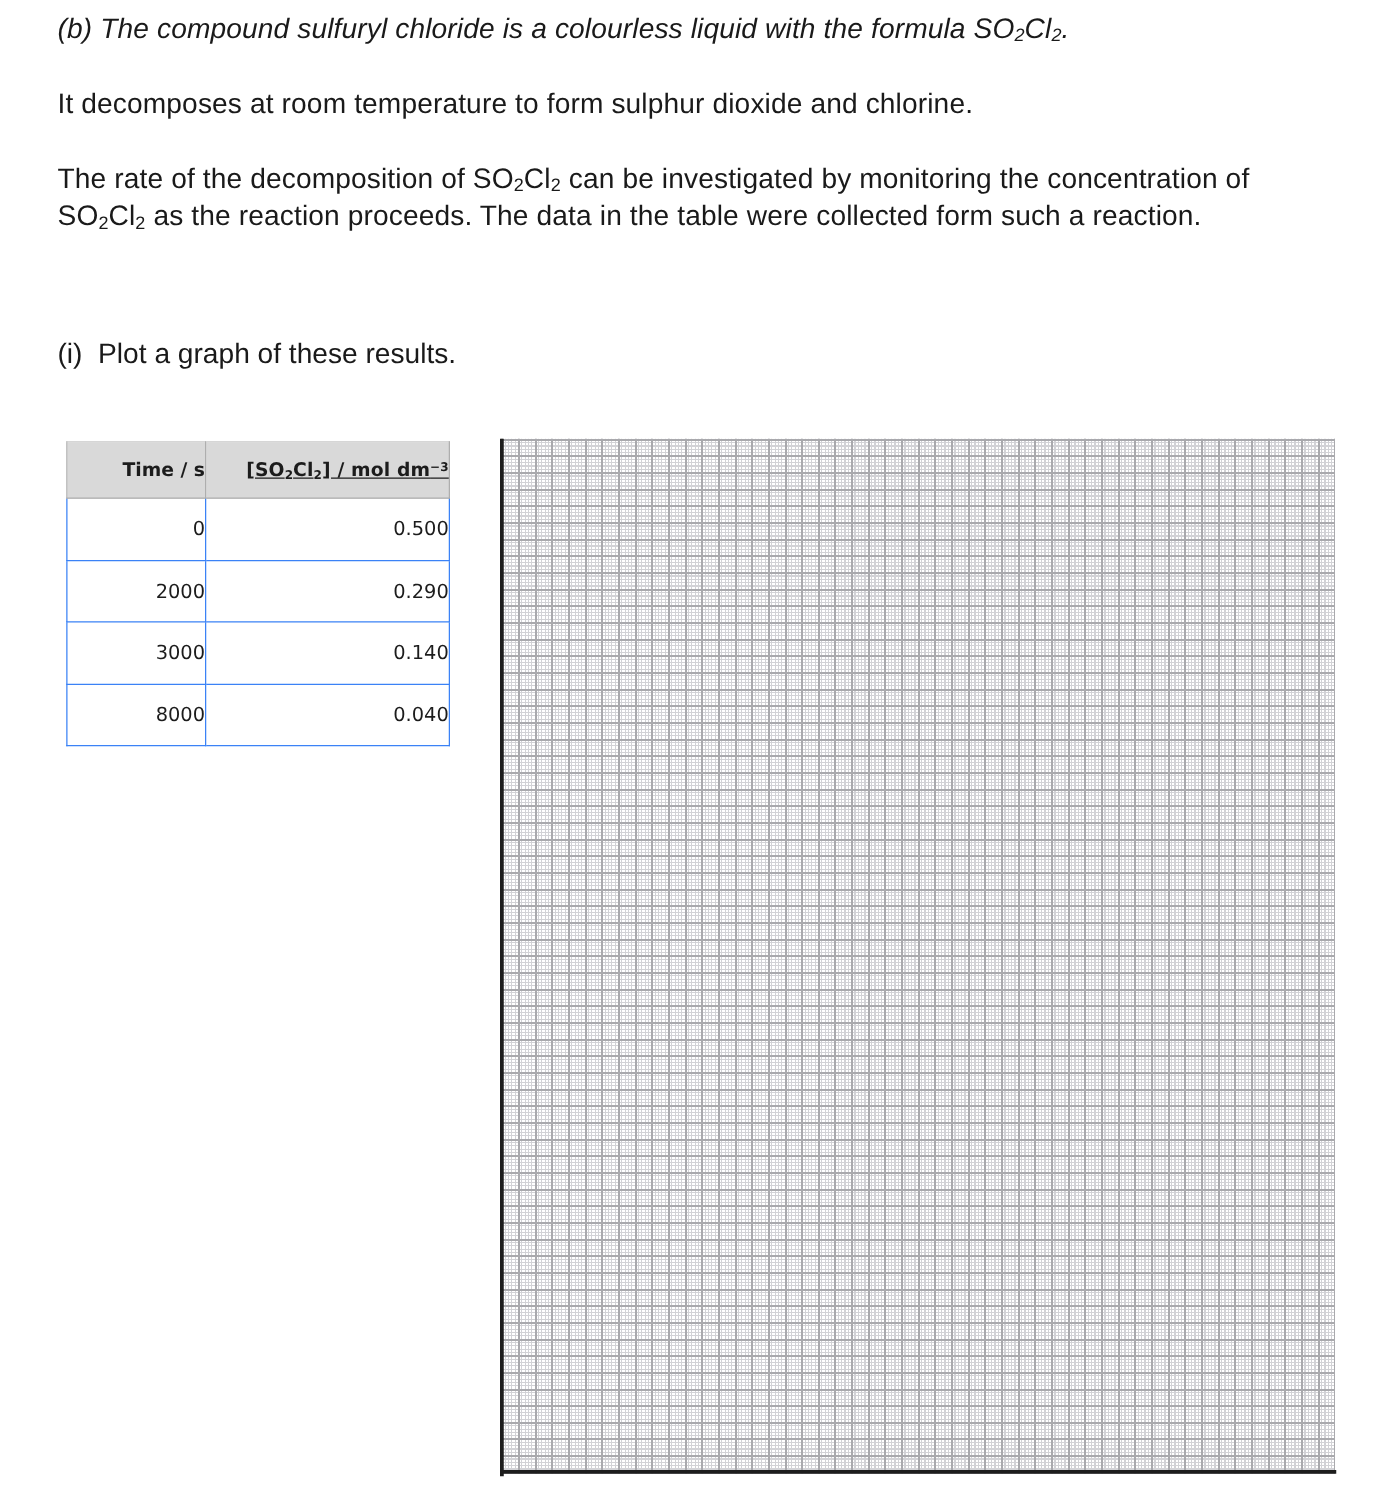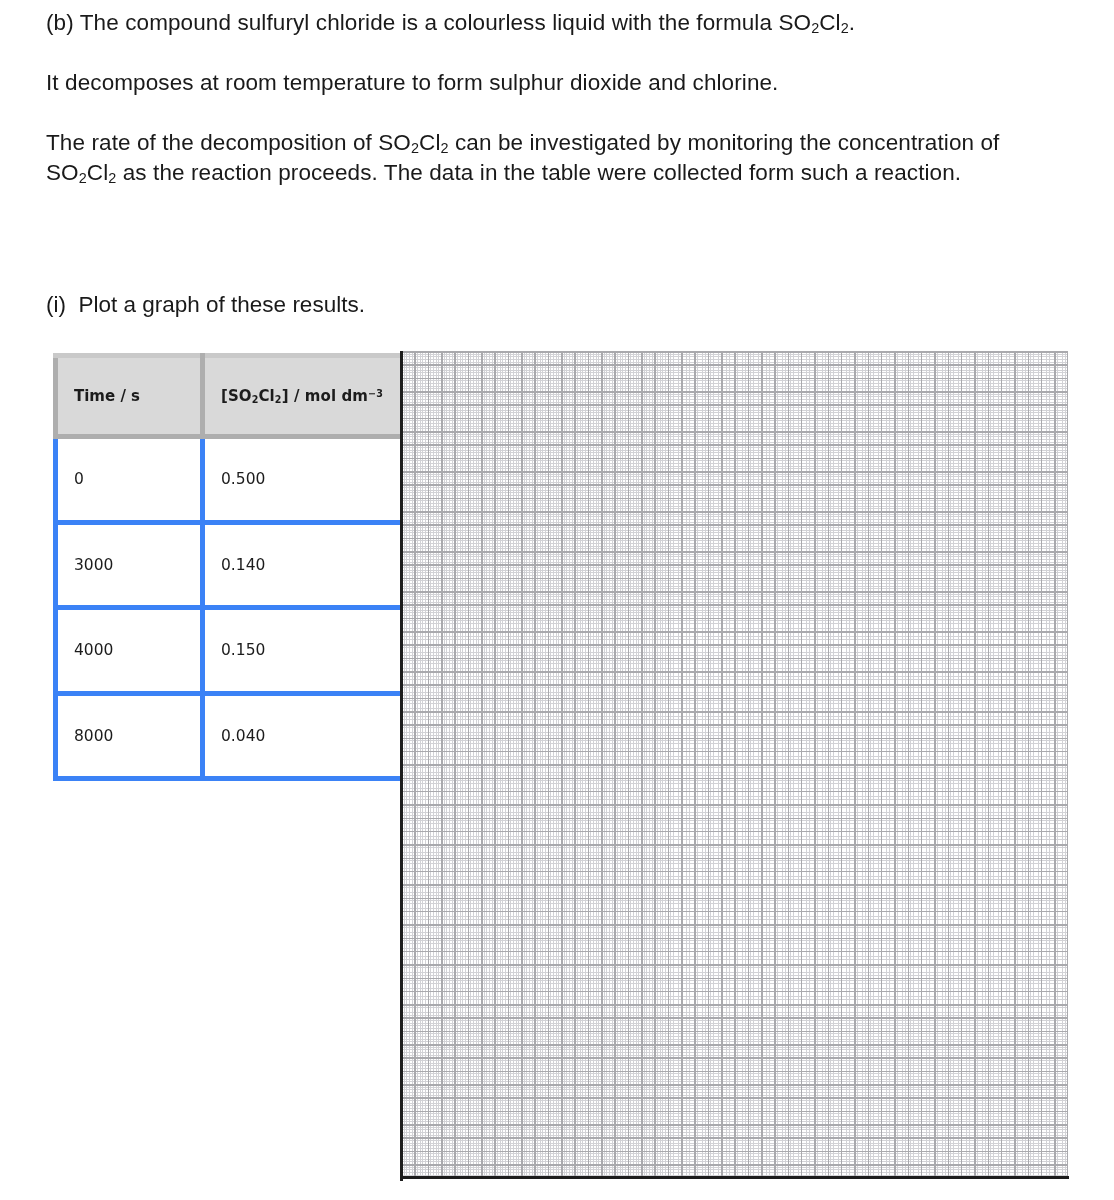--- a/index.html
+++ b/index.html
@@ -23,78 +23,78 @@
     top: 8px;
     width: 1020px;
   }
   .para {
     font-size: 22.5px;
     line-height: 30px;
     color: #1a1a1a;
     letter-spacing: 0.1px;
     margin: 0;
   }
-  .para.p1 { margin-bottom: 30px; }
+  .para.p1 { margin-bottom: 30px; font-style: italic; }
   .para.p2 { margin-bottom: 30px; }
   .para.p3 { width: 960px; }
 
   sub, sup {
     font-size: 0.64em;
     line-height: 0;
   }
   sub { vertical-align: -0.22em; }
   sup { vertical-align: 0.42em; }
 
   .subquestion {
     position: absolute;
     left: 46px;
-    top: 290px;
+    top: 268px;
     font-size: 22.5px;
     line-height: 30px;
     color: #1a1a1a;
     white-space: pre;
   }
 
   
   .data-table-wrap {
     position: absolute;
     left: 53px;
     top: 353px;
   }
   table.data-table {
     border-collapse: collapse;
     border-spacing: 0;
     font-family: "DejaVu Sans", sans-serif;
     background: #ffffff;
   }
   table.data-table th,
   table.data-table td {
-    border: 5px solid #3b82f6;
-    text-align: left;
+    border: 1px solid #3b82f6;
+    text-align: right;
     vertical-align: middle;
     font-size: 15.5px;
     color: #1c1c1c;
-    padding: 16px;
+    padding: 0;
   }
   table.data-table thead th {
     background: #d9d9d9;
     font-weight: bold;
     height: 44px;
     font-size: 15px;
     border-color: #aeaeae;
     border-top-color: #c9c9c9;
   }
   table.data-table tbody td {
     height: 48.5px;
     font-weight: normal;
   }
   th.col-time, td.col-time { width: 110px; }
   th.col-conc, td.col-conc { width: 194px; }
 
-  .hdr-unit { letter-spacing: 0.1px; }
+  .hdr-unit { letter-spacing: 0.1px; text-decoration: underline; }
 
   
   .graph-paper {
     position: absolute;
     left: 401px;
     top: 351px;
     width: 667px;
     height: 828px;
     background-color: #ffffff;
     background-image:
@@ -151,26 +151,26 @@
         <th class="col-time">Time / s</th>
         <th class="col-conc"><span class="hdr-unit"><span>[SO</span><sub>2</sub><span>Cl</span><sub>2</sub><span>] / mol dm</span><sup>−3</sup></span></th>
       </tr>
     </thead>
     <tbody>
       <tr>
         <td class="col-time">0</td>
         <td class="col-conc">0.500</td>
       </tr>
       <tr>
+        <td class="col-time">2000</td>
+        <td class="col-conc">0.290</td>
+      </tr>
+      <tr>
         <td class="col-time">3000</td>
         <td class="col-conc">0.140</td>
-      </tr>
-      <tr>
-        <td class="col-time">4000</td>
-        <td class="col-conc">0.150</td>
       </tr>
       <tr>
         <td class="col-time">8000</td>
         <td class="col-conc">0.040</td>
       </tr>
     </tbody>
   </table>
 </div>
 
 <div class="graph-paper"></div>

